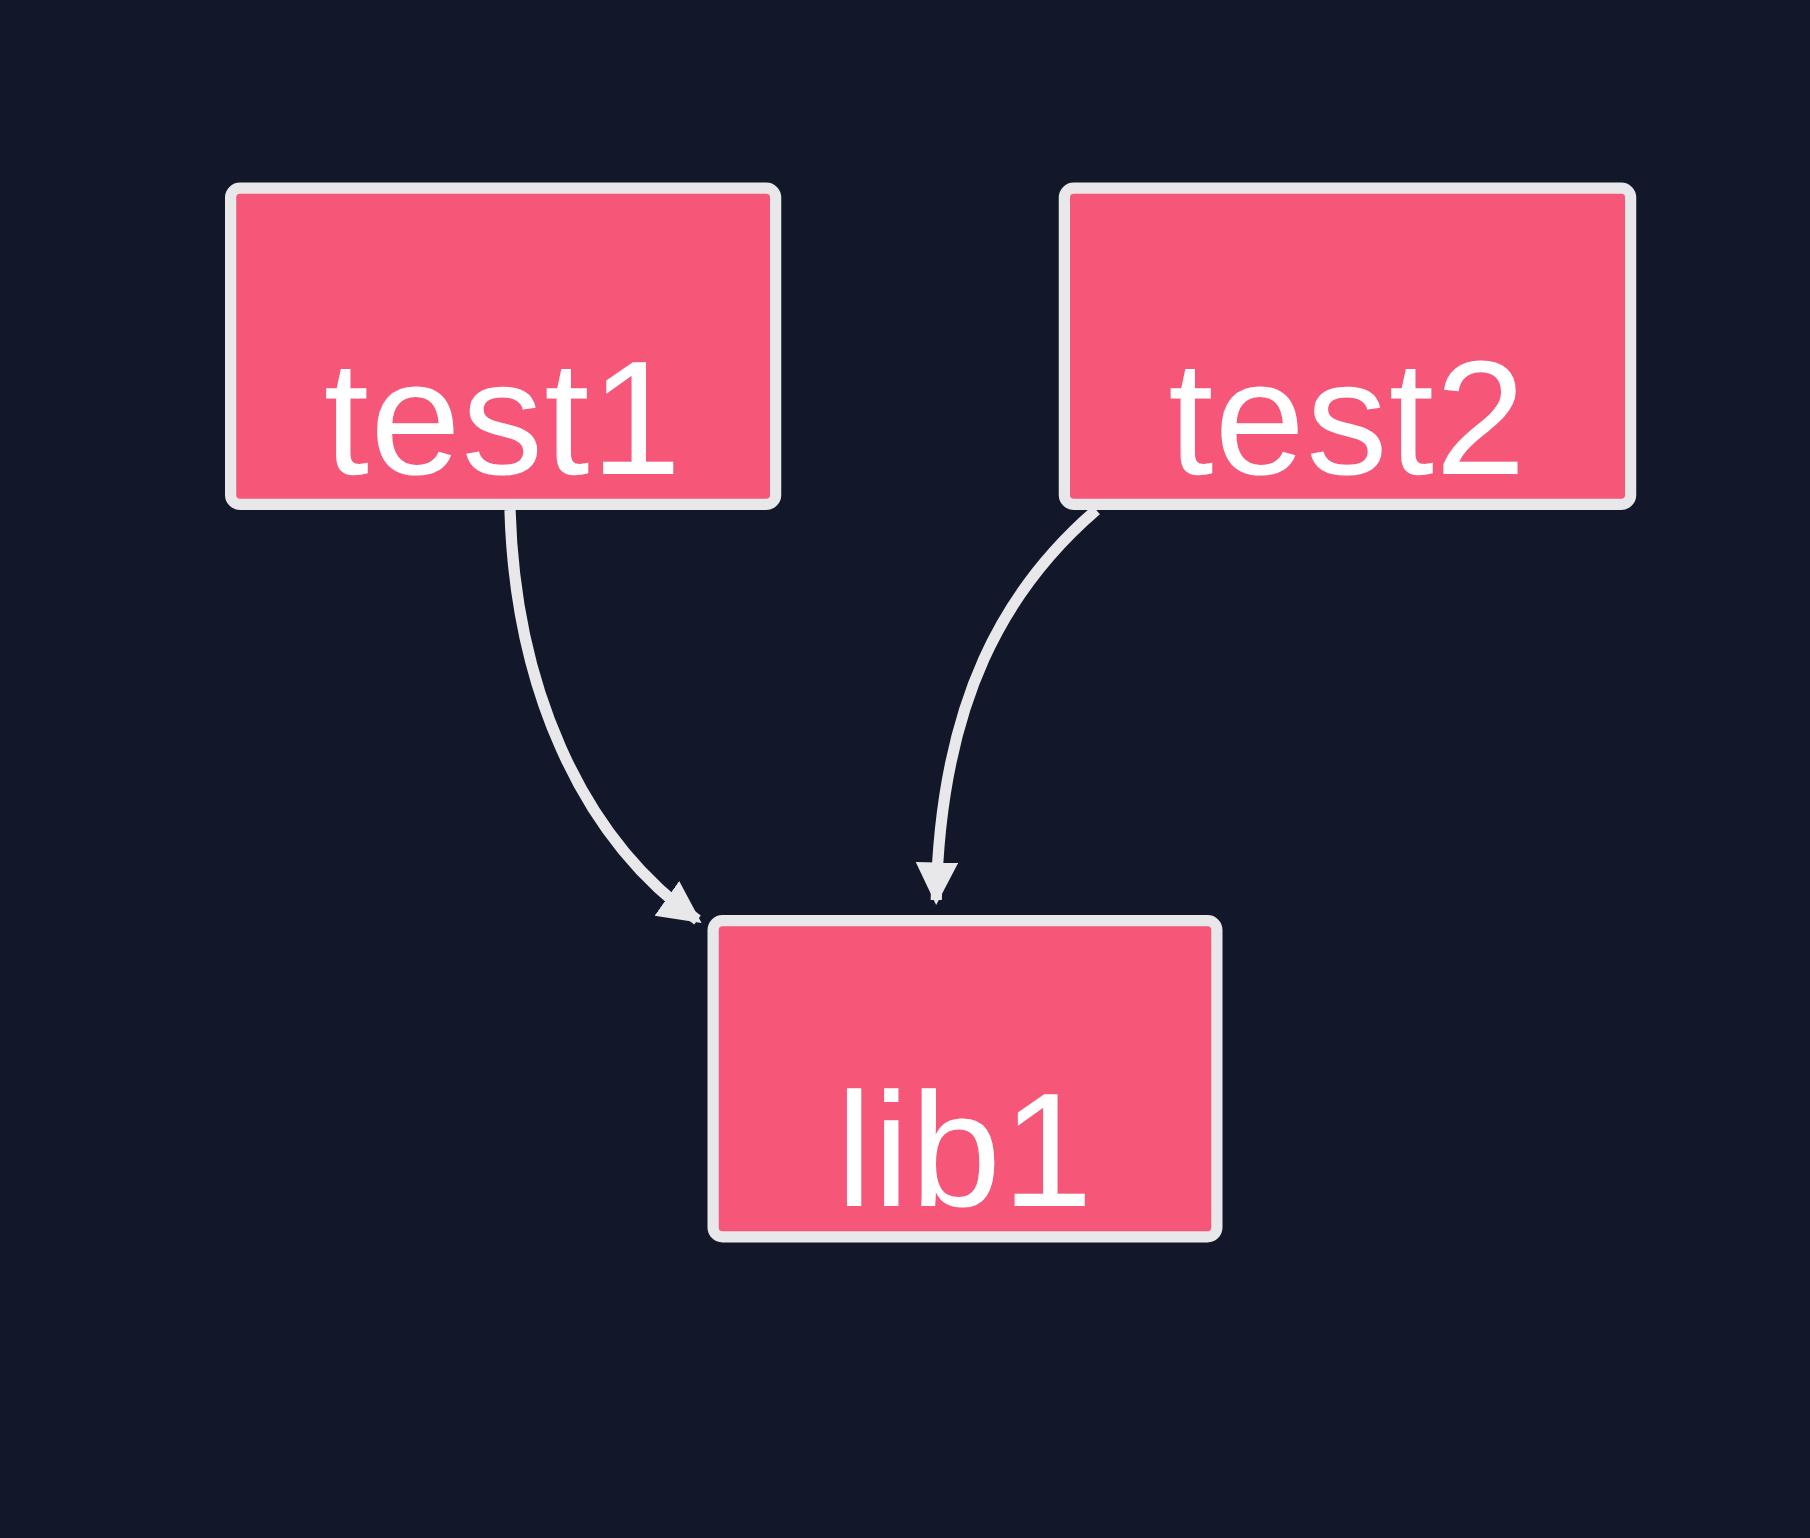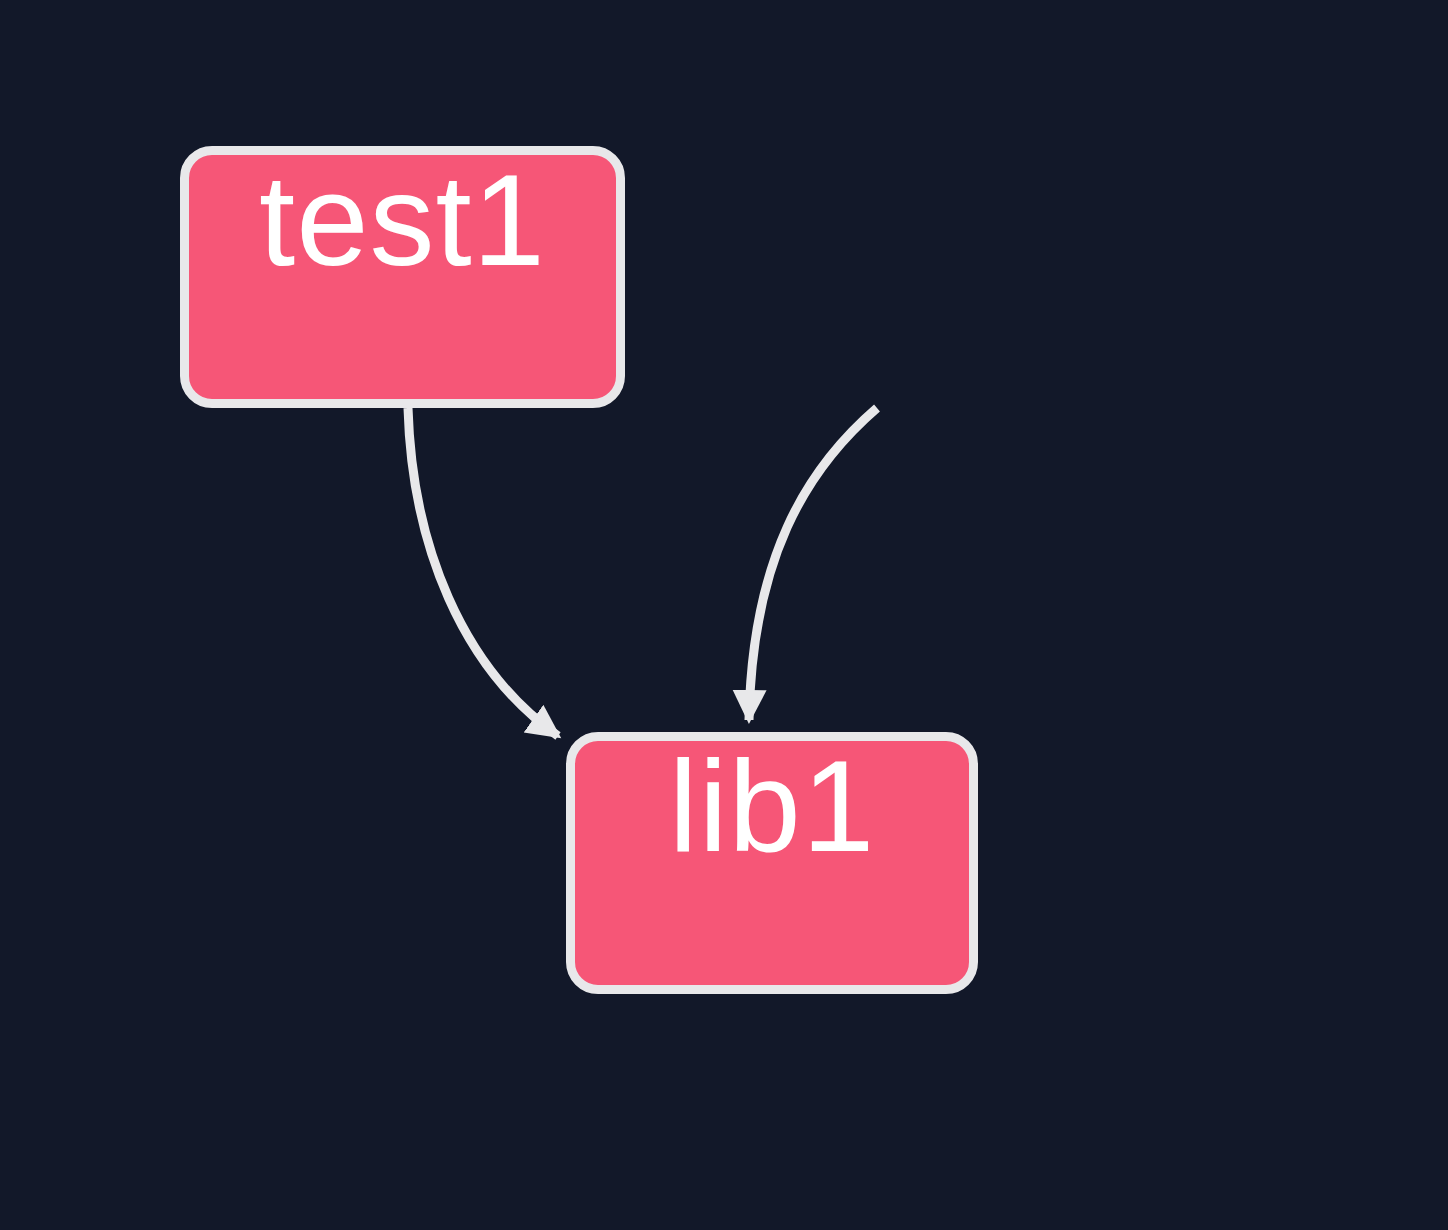--- a/index.html
+++ b/index.html
@@ -29,23 +29,23 @@
   #edges-svg path.edge {
     stroke: var(--edge-color);
     stroke-width: 9;
     fill: none;
   }
   #arrowhead polygon { fill: var(--edge-color); }
   .node {
     position: absolute;
     background: var(--node-fill);
     border: 9px solid var(--node-border);
-    border-radius: 32px;
+    border-radius: 12px;
     display: flex;
-    align-items: flex-start;
+    align-items: flex-end;
     justify-content: center;
     cursor: pointer;
   }
   .node-label {
     color: var(--label-color);
     font-size: 130px;
     font-weight: 400;
     letter-spacing: 1px;
     line-height: 1;
     user-select: none;
@@ -65,18 +65,21 @@
     <g id="edge-group">
         <path d="M 408 408 C 412 545 462 668 558 736" class="edge" marker-end="url(#arrowhead)"></path>
         <path d="M 877 408 C 805 470 752 560 749 720" class="edge" marker-end="url(#arrowhead)"></path>
       </g>
   </svg>
 
   <div class="node" style="left: 180px; top: 146px; width: 445px; height: 262px;">
     <span class="node-label">test1</span>
   </div>
 
+  <div class="node" style="left: 847px; top: 146px; width: 462px; height: 262px;">
+    <span class="node-label">test2</span>
+  </div>
 
   <div class="node" style="left: 566px; top: 732px; width: 412px; height: 262px;">
     <span class="node-label">lib1</span>
   </div>
 
 </div>
 
 </body></html>

